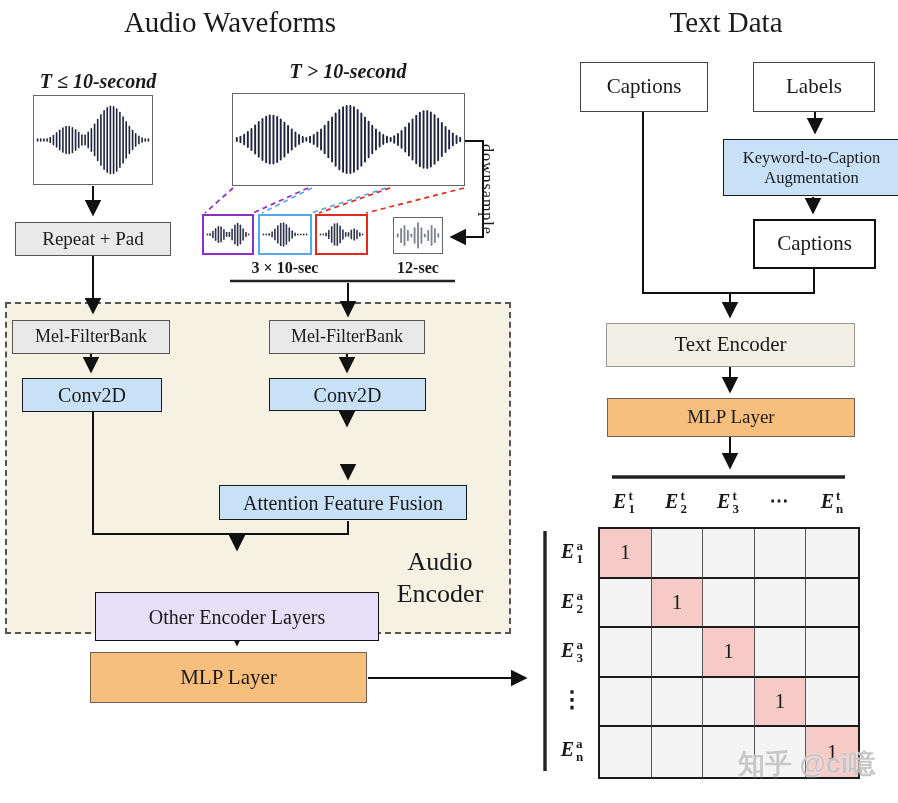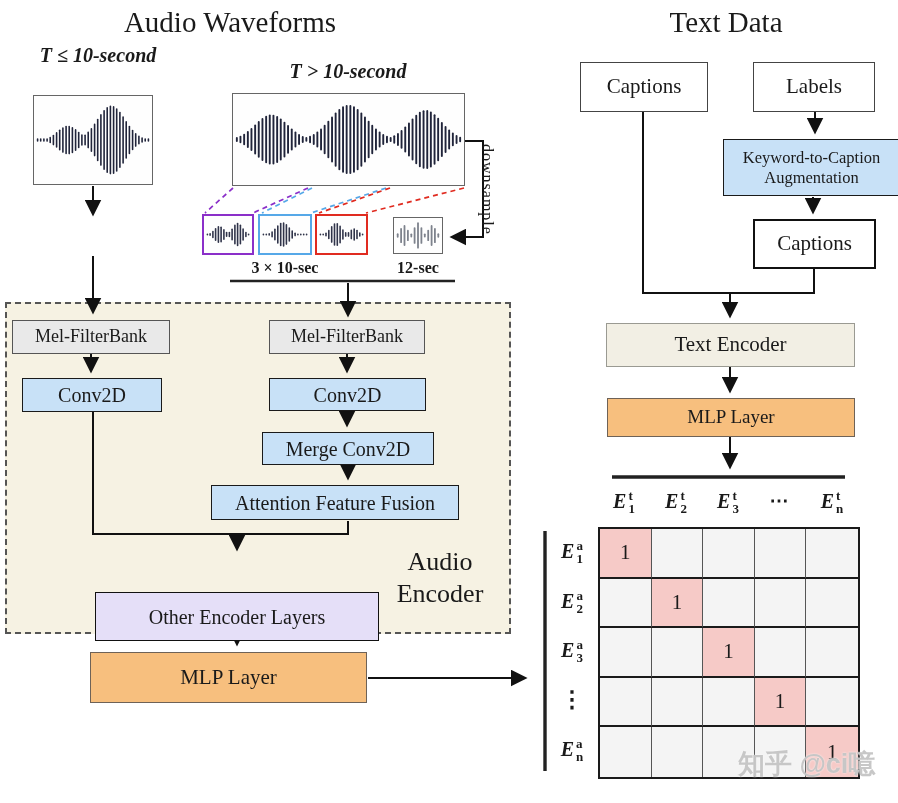--- a/index.html
+++ b/index.html
@@ -84,21 +84,21 @@
       <path d="M312,188 L262,213" stroke="#56a8e8"></path>
       <path d="M386,188 L311,213" stroke="#56a8e8"></path>
       <path d="M390,188 L319,213" stroke="#e02b20"></path>
       <path d="M464,188 L366,213" stroke="#e02b20"></path>
     </g>
   </svg>
 
   <div class="lbl title" style="left:105px;top:5px;width:250px;height:36px;">Audio Waveforms</div>
   <div class="lbl title" style="left:616px;top:5px;width:220px;height:36px;">Text Data</div>
 
-  <div class="lbl branch" style="left:18px;top:42px;width:160px;height:26px;">T ≤ 10-second</div>
+  <div class="lbl branch" style="left:18px;top:68px;width:160px;height:26px;">T ≤ 10-second</div>
   <div class="lbl branch" style="left:268px;top:58px;width:160px;height:26px;">T &gt; 10-second</div>
 
   <div class="wavebox" style="left:33px;top:95px;width:120px;height:90px;">
     <div class="wave"><svg width="114" height="84">
           <rect x="0.8" y="40.3" width="1.6" height="3.4" rx="0.8" fill="#20243a"></rect>
           <rect x="3.9" y="40.3" width="1.6" height="3.4" rx="0.8" fill="#20243a"></rect>
           <rect x="7.1" y="40.3" width="1.6" height="3.4" rx="0.8" fill="#20243a"></rect>
           <rect x="10.3" y="40.2" width="1.6" height="3.7" rx="0.8" fill="#20243a"></rect>
           <rect x="13.4" y="38.7" width="1.6" height="6.6" rx="0.8" fill="#20243a"></rect>
           <rect x="16.6" y="36.7" width="1.6" height="10.7" rx="0.8" fill="#20243a"></rect>
@@ -277,27 +277,27 @@
           <rect x="31.3" y="9.8" width="1.8" height="11.3" rx="0.9" fill="#7d828c"></rect>
           <rect x="34.7" y="5.1" width="1.8" height="20.8" rx="0.9" fill="#7d828c"></rect>
           <rect x="38.0" y="7.9" width="1.8" height="15.2" rx="0.9" fill="#7d828c"></rect>
           <rect x="41.4" y="13.3" width="1.8" height="4.4" rx="0.9" fill="#7d828c"></rect>
         </svg></div>
   </div>
 
   <div class="lbl seg" style="left:225px;top:258px;width:120px;height:20px;">3 × 10-sec</div>
   <div class="lbl seg" style="left:388px;top:258px;width:60px;height:20px;">12-sec</div>
 
+  <div class="box gray" style="left:15px;top:222px;width:156px;height:34px;font-size:19px;">Repeat + Pad</div>
 
   <div class="box gray" style="left:12px;top:320px;width:158px;height:34px;font-size:18px;">Mel-FilterBank</div>
   <div class="box blue" style="left:22px;top:378px;width:140px;height:34px;font-size:20px;">Conv2D</div>
   <div class="box gray" style="left:269px;top:320px;width:156px;height:34px;font-size:18px;">Mel-FilterBank</div>
   <div class="box blue" style="left:269px;top:378px;width:157px;height:33px;font-size:20px;">Conv2D</div>
-  <div class="box blue" style="left:262px;top:432px;width:172px;height:33px;font-size:20px;">Merge Conv2D</div>
-  <div class="box blue" style="left:211px;top:485px;width:248px;height:35px;font-size:20px;">Attention Feature Fusion</div>
+  <div class="box blue" style="left:219px;top:485px;width:248px;height:35px;font-size:20px;">Attention Feature Fusion</div>
   <div class="box lav" style="left:95px;top:556px;width:284px;height:49px;font-size:20px;">Other Encoder Layers</div>
 
   <div class="lbl enc-label" style="left:380px;top:548px;width:120px;height:60px;flex-direction:column;">
     <span>Audio</span>
     <span>Encoder</span>
   </div>
 
   <div class="box orange" style="left:90px;top:652px;width:277px;height:51px;font-size:21px;">MLP Layer</div>
 
   <div class="box" style="left:580px;top:62px;width:128px;height:50px;font-size:21px;">Captions</div>

